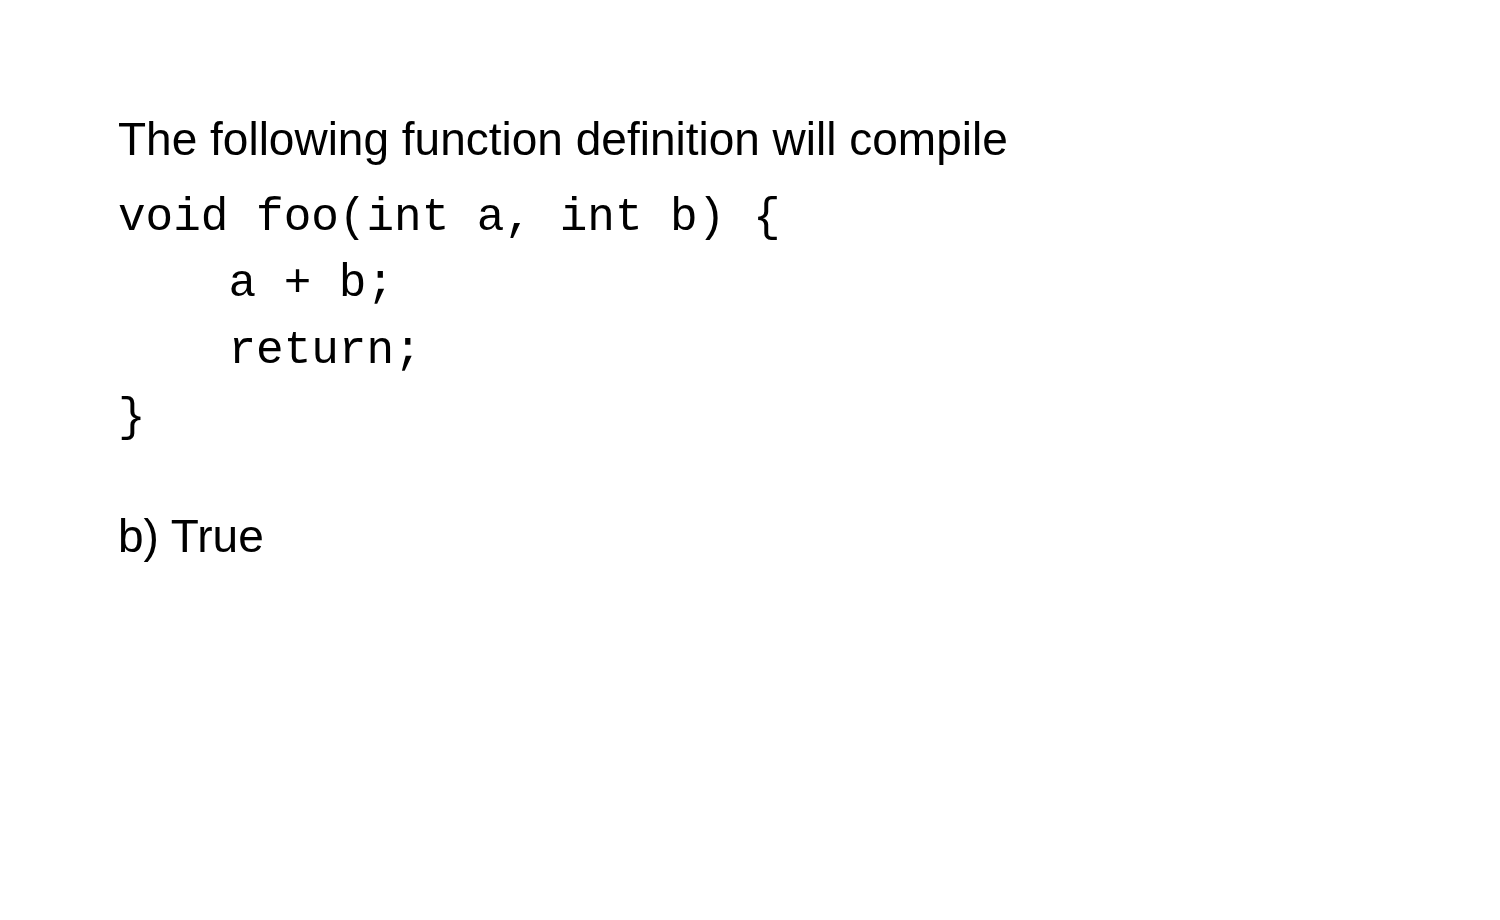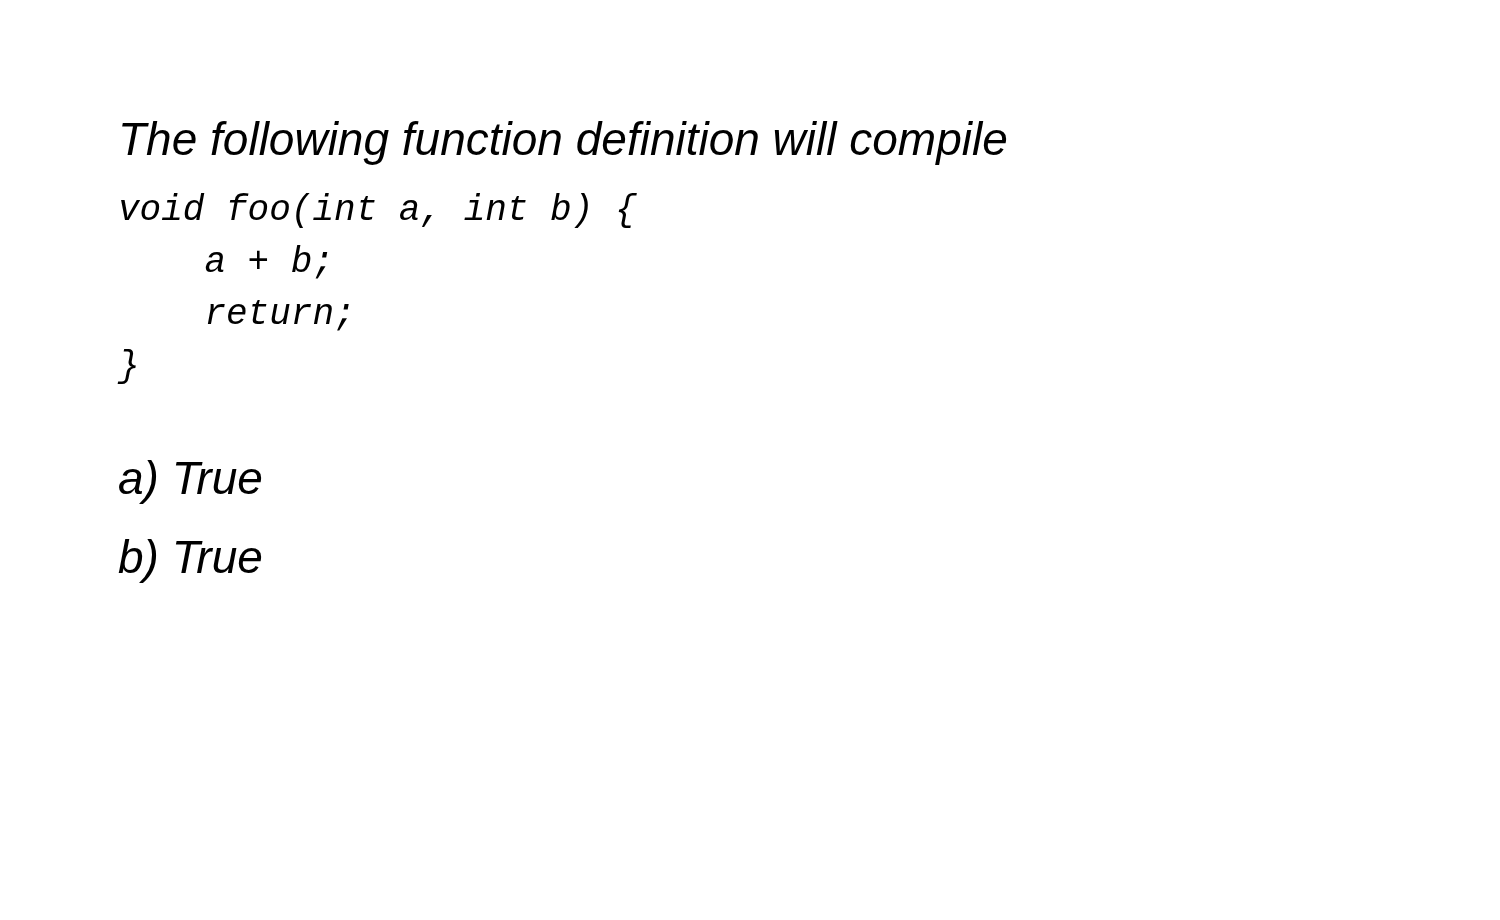--- a/index.html
+++ b/index.html
@@ -1,37 +1,36 @@
 <!DOCTYPE html>
 <html><head>
   <meta charset="utf-8">
   <style>
     * {
       margin: 12px;
       padding: 0;
       box-sizing: border-box;
-      font-style: italic;
     }
     body {
       width: 1500px;
       height: 920px;
       background: #ffffff;
       font-family: -apple-system, BlinkMacSystemFont, "Segoe UI", Helvetica, Arial, sans-serif;
       color: #000000;
       padding: 70px 70px 0 70px;
     }
     .question-text {
       font-size: 46px;
       line-height: 1.45;
       font-weight: 400;
       margin-bottom: 8px;
     }
     .code-block {
       font-family: "Courier New", Courier, monospace;
-      font-size: 36px;
+      font-size: 46px;
       line-height: 1.45;
       white-space: pre;
       font-weight: 400;
     }
     .options {
       margin-top: 52px;
       font-size: 46px;
       line-height: 1.45;
     }
     .option {
@@ -44,15 +43,14 @@
 <div class="question-text">
   <span>The following function definition will compile</span><br>
 </div>
 
 <div class="code-block"><span>void foo(int a, int b) {</span>
 <span>    a + b;</span>
 <span>    return;</span>
 <span>}</span></div>
 
 <div class="options">
-  <span class="option">a) True</span>
   <span class="option">b) True</span>
 </div>
 
 </body></html>

